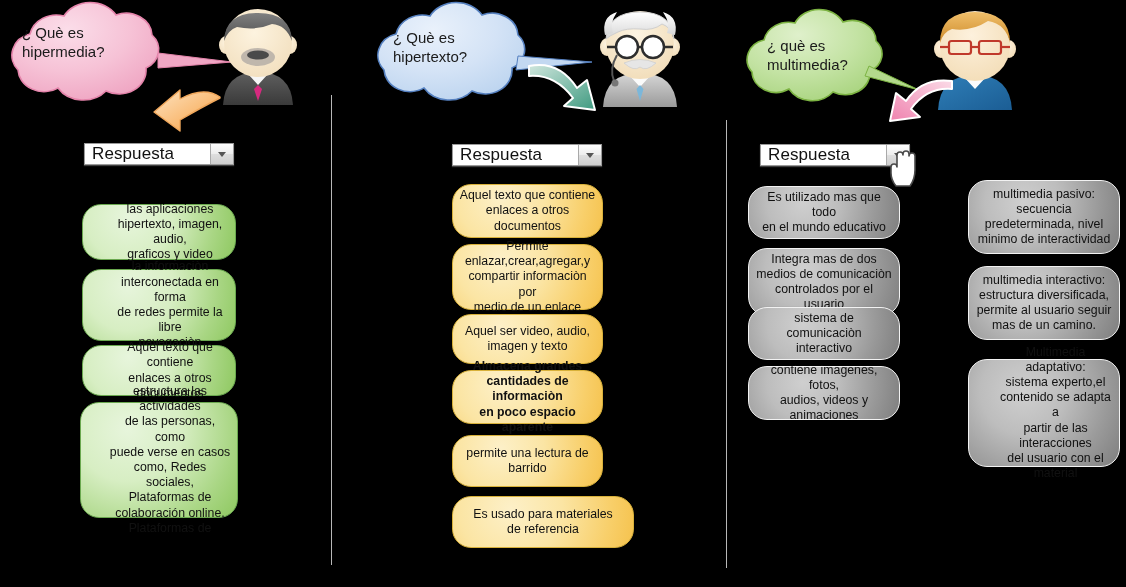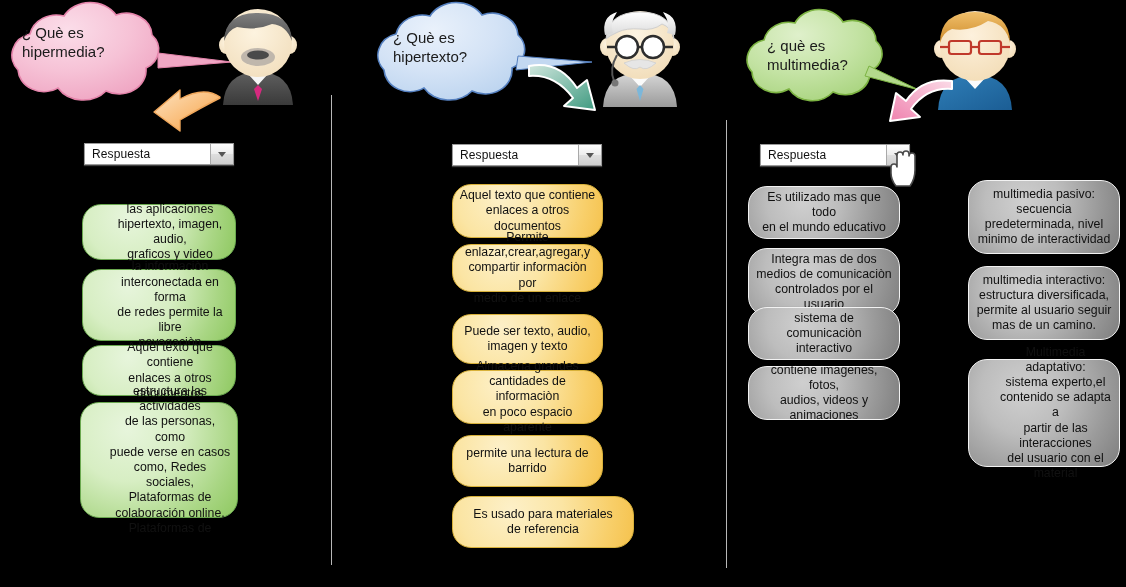--- a/index.html
+++ b/index.html
@@ -40,21 +40,21 @@
     border:1px solid #9a9a9a;
     background:#ffffff;
     box-sizing:border-box;
     display:flex;align-items:stretch;
     box-shadow:0 1px 1px rgba(255,255,255,.25);
   }
   .combo .combo-label{
     flex:1;
     display:flex;align-items:center;
     padding-left:7px;
-    font-size:12px;
+    font-size:17px;
     color:#111;
     background:#fff;
     letter-spacing:.1px;
   }
   .combo .combo-btn{
     width:22px;
     border-left:1px solid #a9a9a9;
     background:linear-gradient(180deg,#fdfdfd 0%,#ededed 48%,#dedede 52%,#cfcfcf 100%);
     display:flex;align-items:center;justify-content:center;
   }
@@ -265,27 +265,27 @@
   <div class="combo" style="left:452px;top:144px;width:150px;">
     <span class="combo-label">Respuesta</span>
     <span class="combo-btn">
         <i></i>
       </span>
   </div>
 
   <div class="abox yellow" style="left:452px;top:184px;width:151px;height:54px;">Aquel texto que contiene
 enlaces a otros
 documentos</div>
-  <div class="abox yellow" style="left:452px;top:244px;width:151px;height:48px;">Permite
+  <div class="abox yellow" style="left:452px;top:244px;width:151px;height:66px;">Permite
 enlazar,crear,agregar,y
 compartir informaciòn por
 medio de un enlace</div>
-  <div class="abox yellow" style="left:452px;top:314px;width:151px;height:50px;">Puede ser texto, audio,
+  <div class="abox yellow" style="left:452px;top:314px;width:151px;height:50px;">Aquel ser video, audio,
 imagen y texto</div>
-  <div class="abox yellow" style="left:452px;top:370px;width:151px;height:54px;">Almacena grandes
+  <div class="abox yellow" style="left:452px;top:370px;width:151px;height:54px;font-weight:bold;">Almacena grandes
 cantidades de informaciòn
 en poco espacio aparente</div>
   <div class="abox yellow" style="left:452px;top:435px;width:151px;height:52px;">permite una lectura de
 barrido</div>
   <div class="abox yellow" style="left:452px;top:496px;width:182px;height:52px;">Es usado para materiales
 de  referencia</div>
 
   <div class="cloud" style="left:737px;top:14px;width:162px;height:95px;">
     <svg width="162" height="95" viewBox="0 0 162 95">
       <defs>

